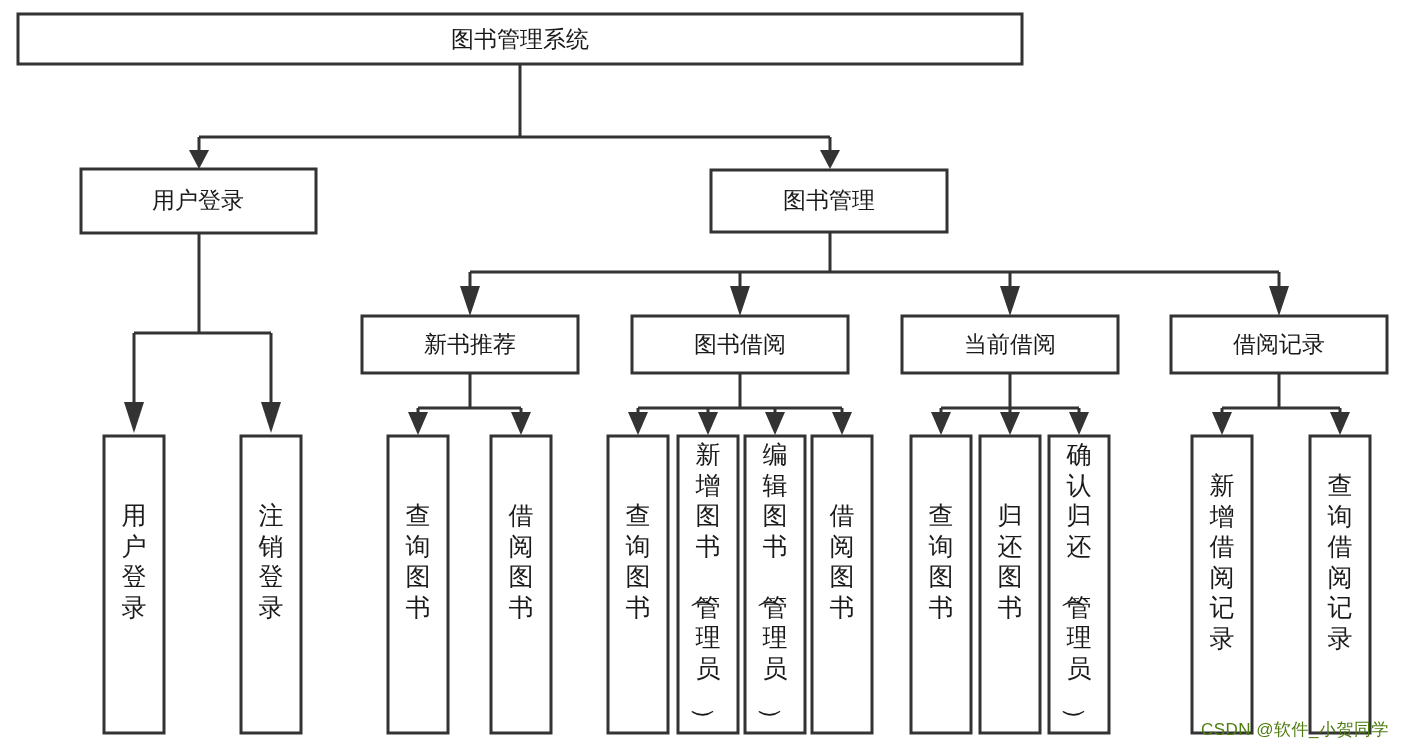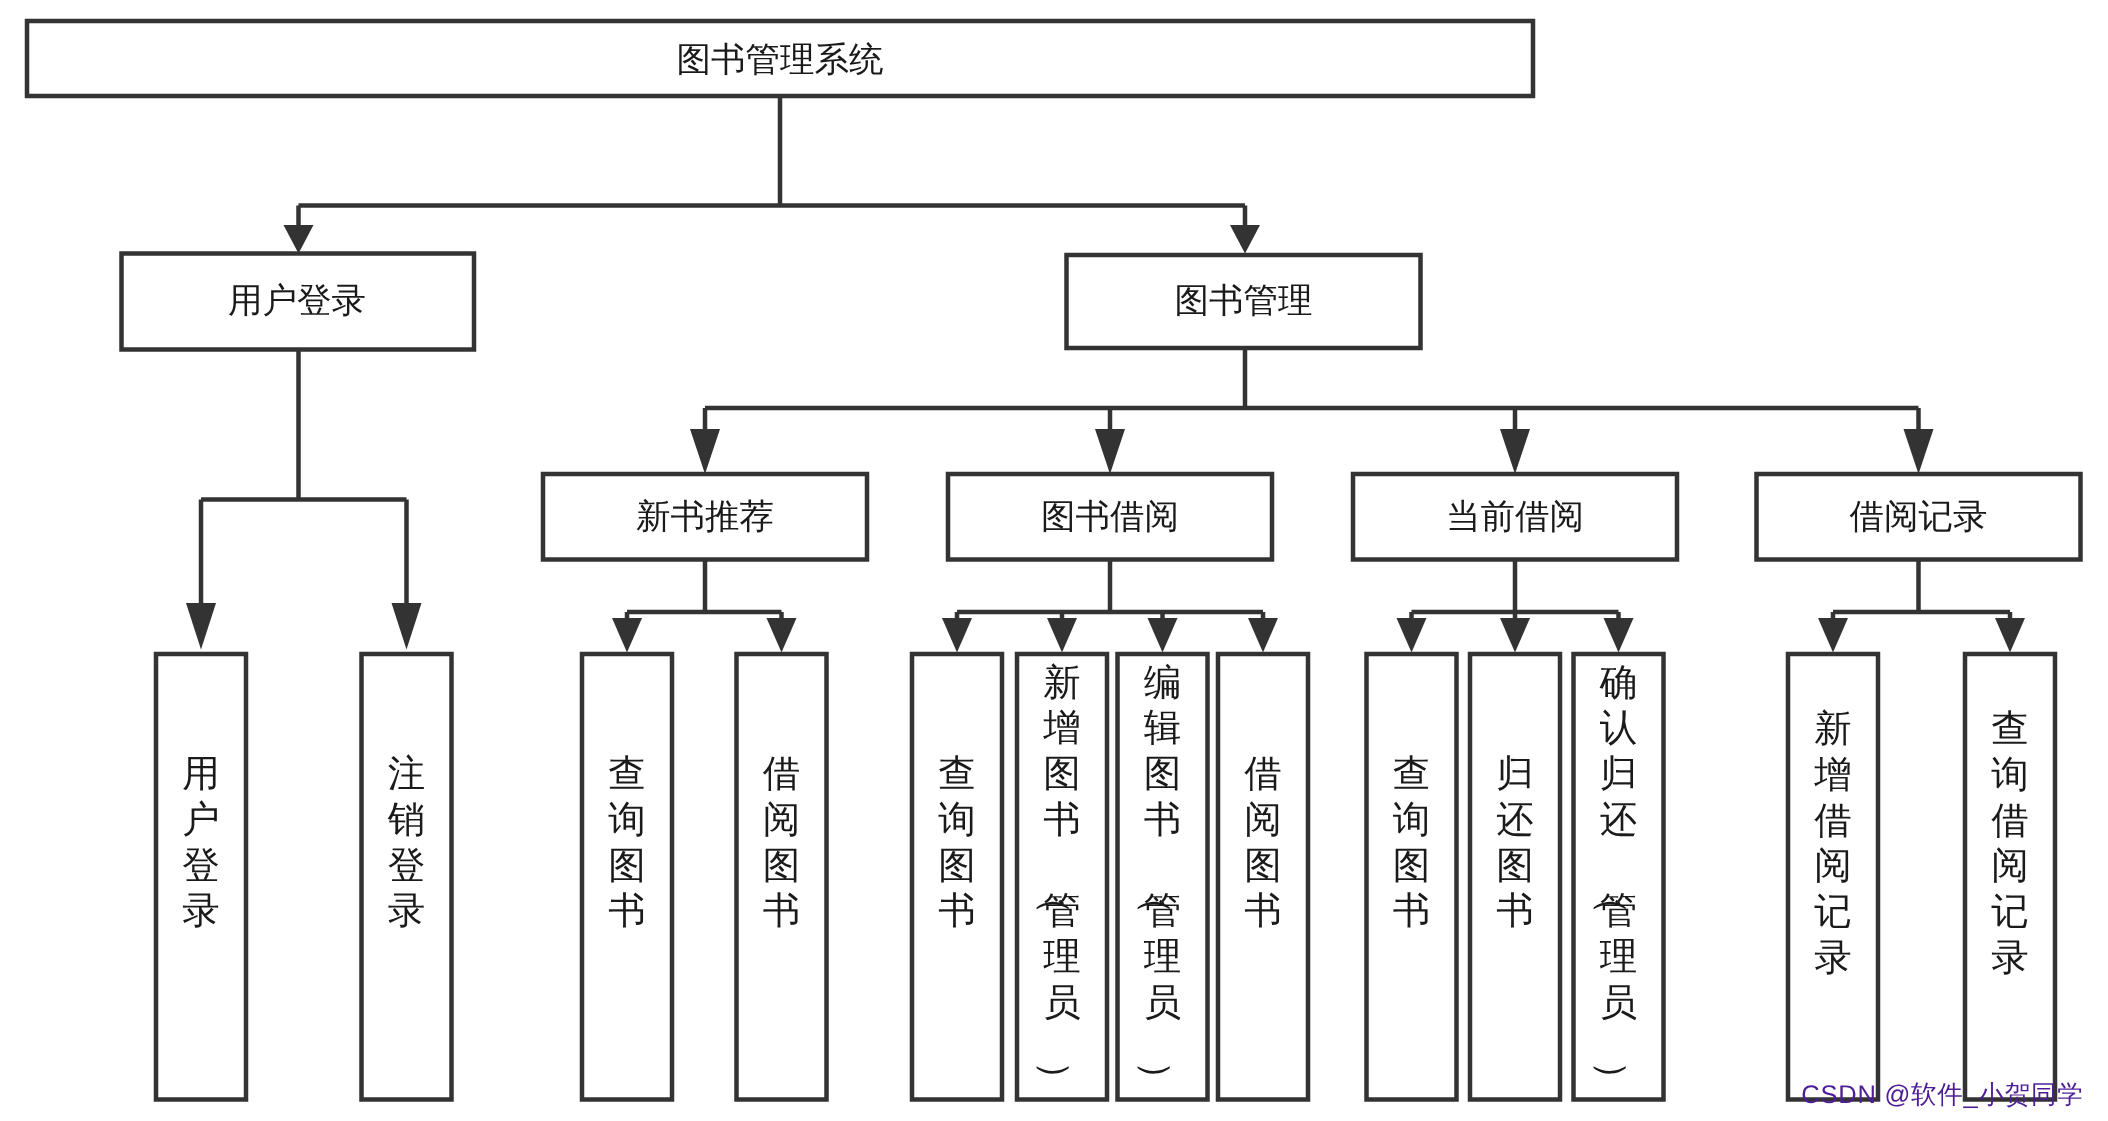--- a/index.html
+++ b/index.html
@@ -46,21 +46,21 @@
     font-size: 25px;
     fill: #1a1a1a;
     text-anchor: middle;
   }
   .watermark {
     position: absolute;
     right: 16px;
     bottom: 6px;
     font-family: "Liberation Sans", "DejaVu Sans", sans-serif;
     font-size: 17px;
-    color: #4c1d95;
+    color: #4d7c0f;
     letter-spacing: 0.5px;
     white-space: nowrap;
     pointer-events: none;
   }
 </style>
 </head>
 <body>
 
 <svg id="chart-root" viewBox="0 0 1405 747" xmlns="http://www.w3.org/2000/svg">
 

